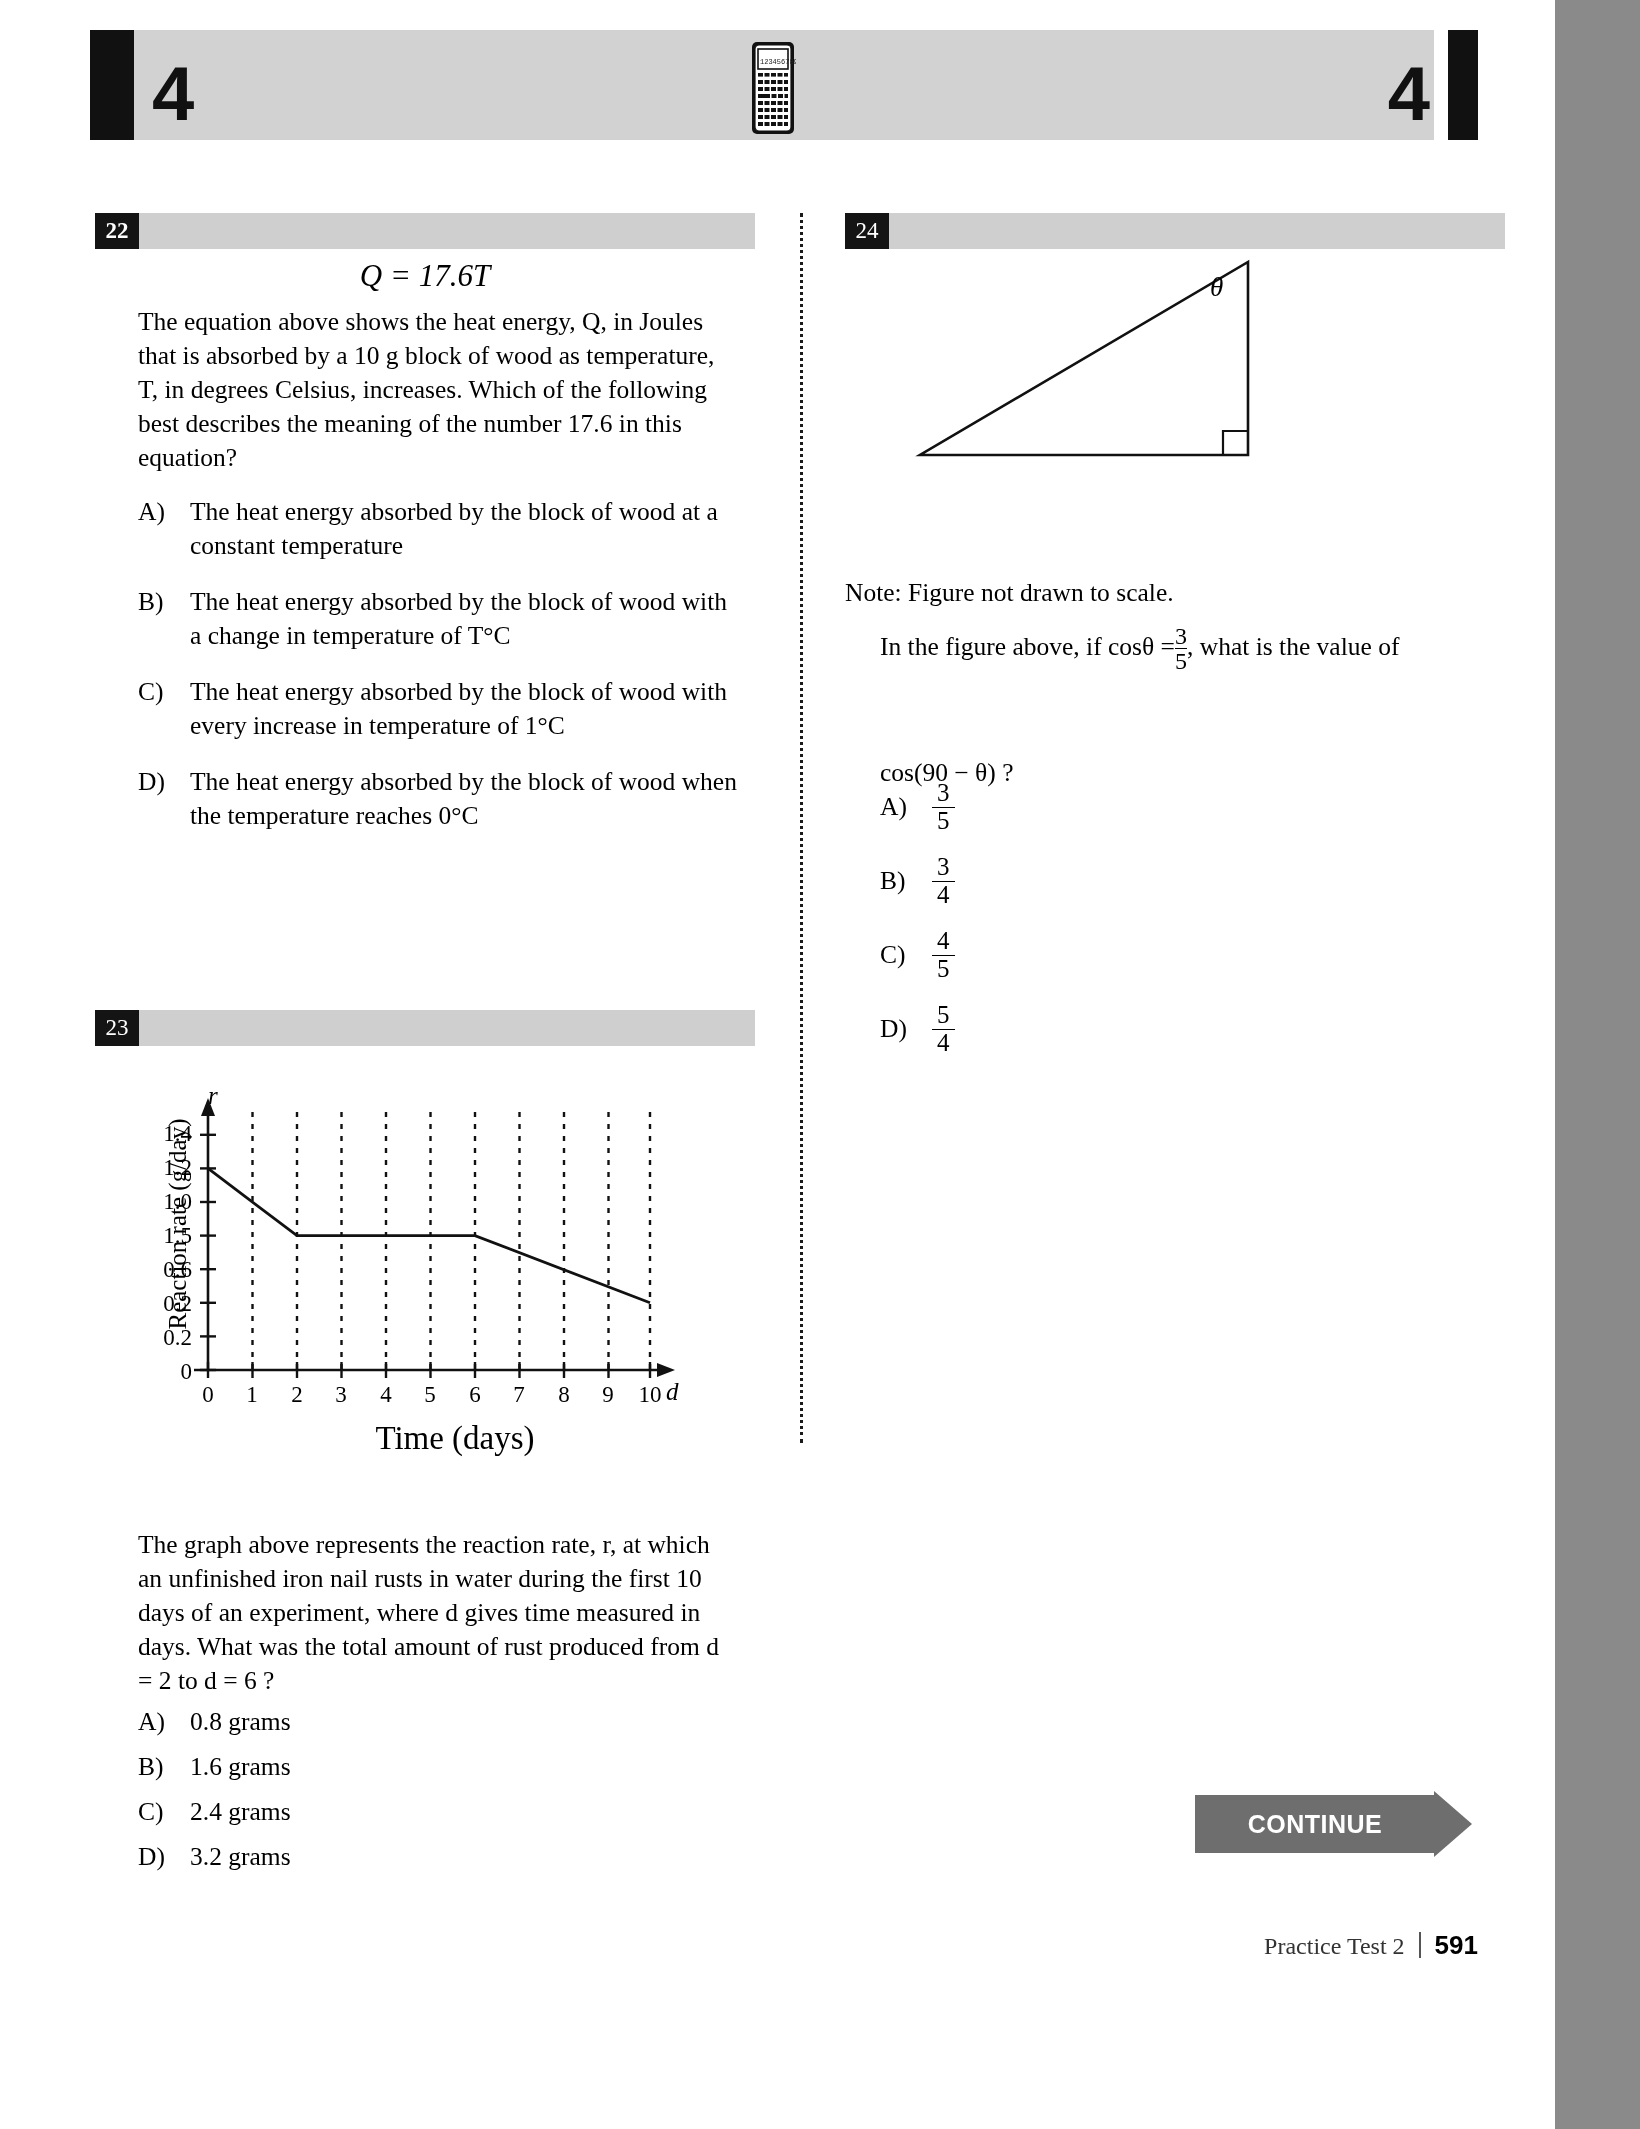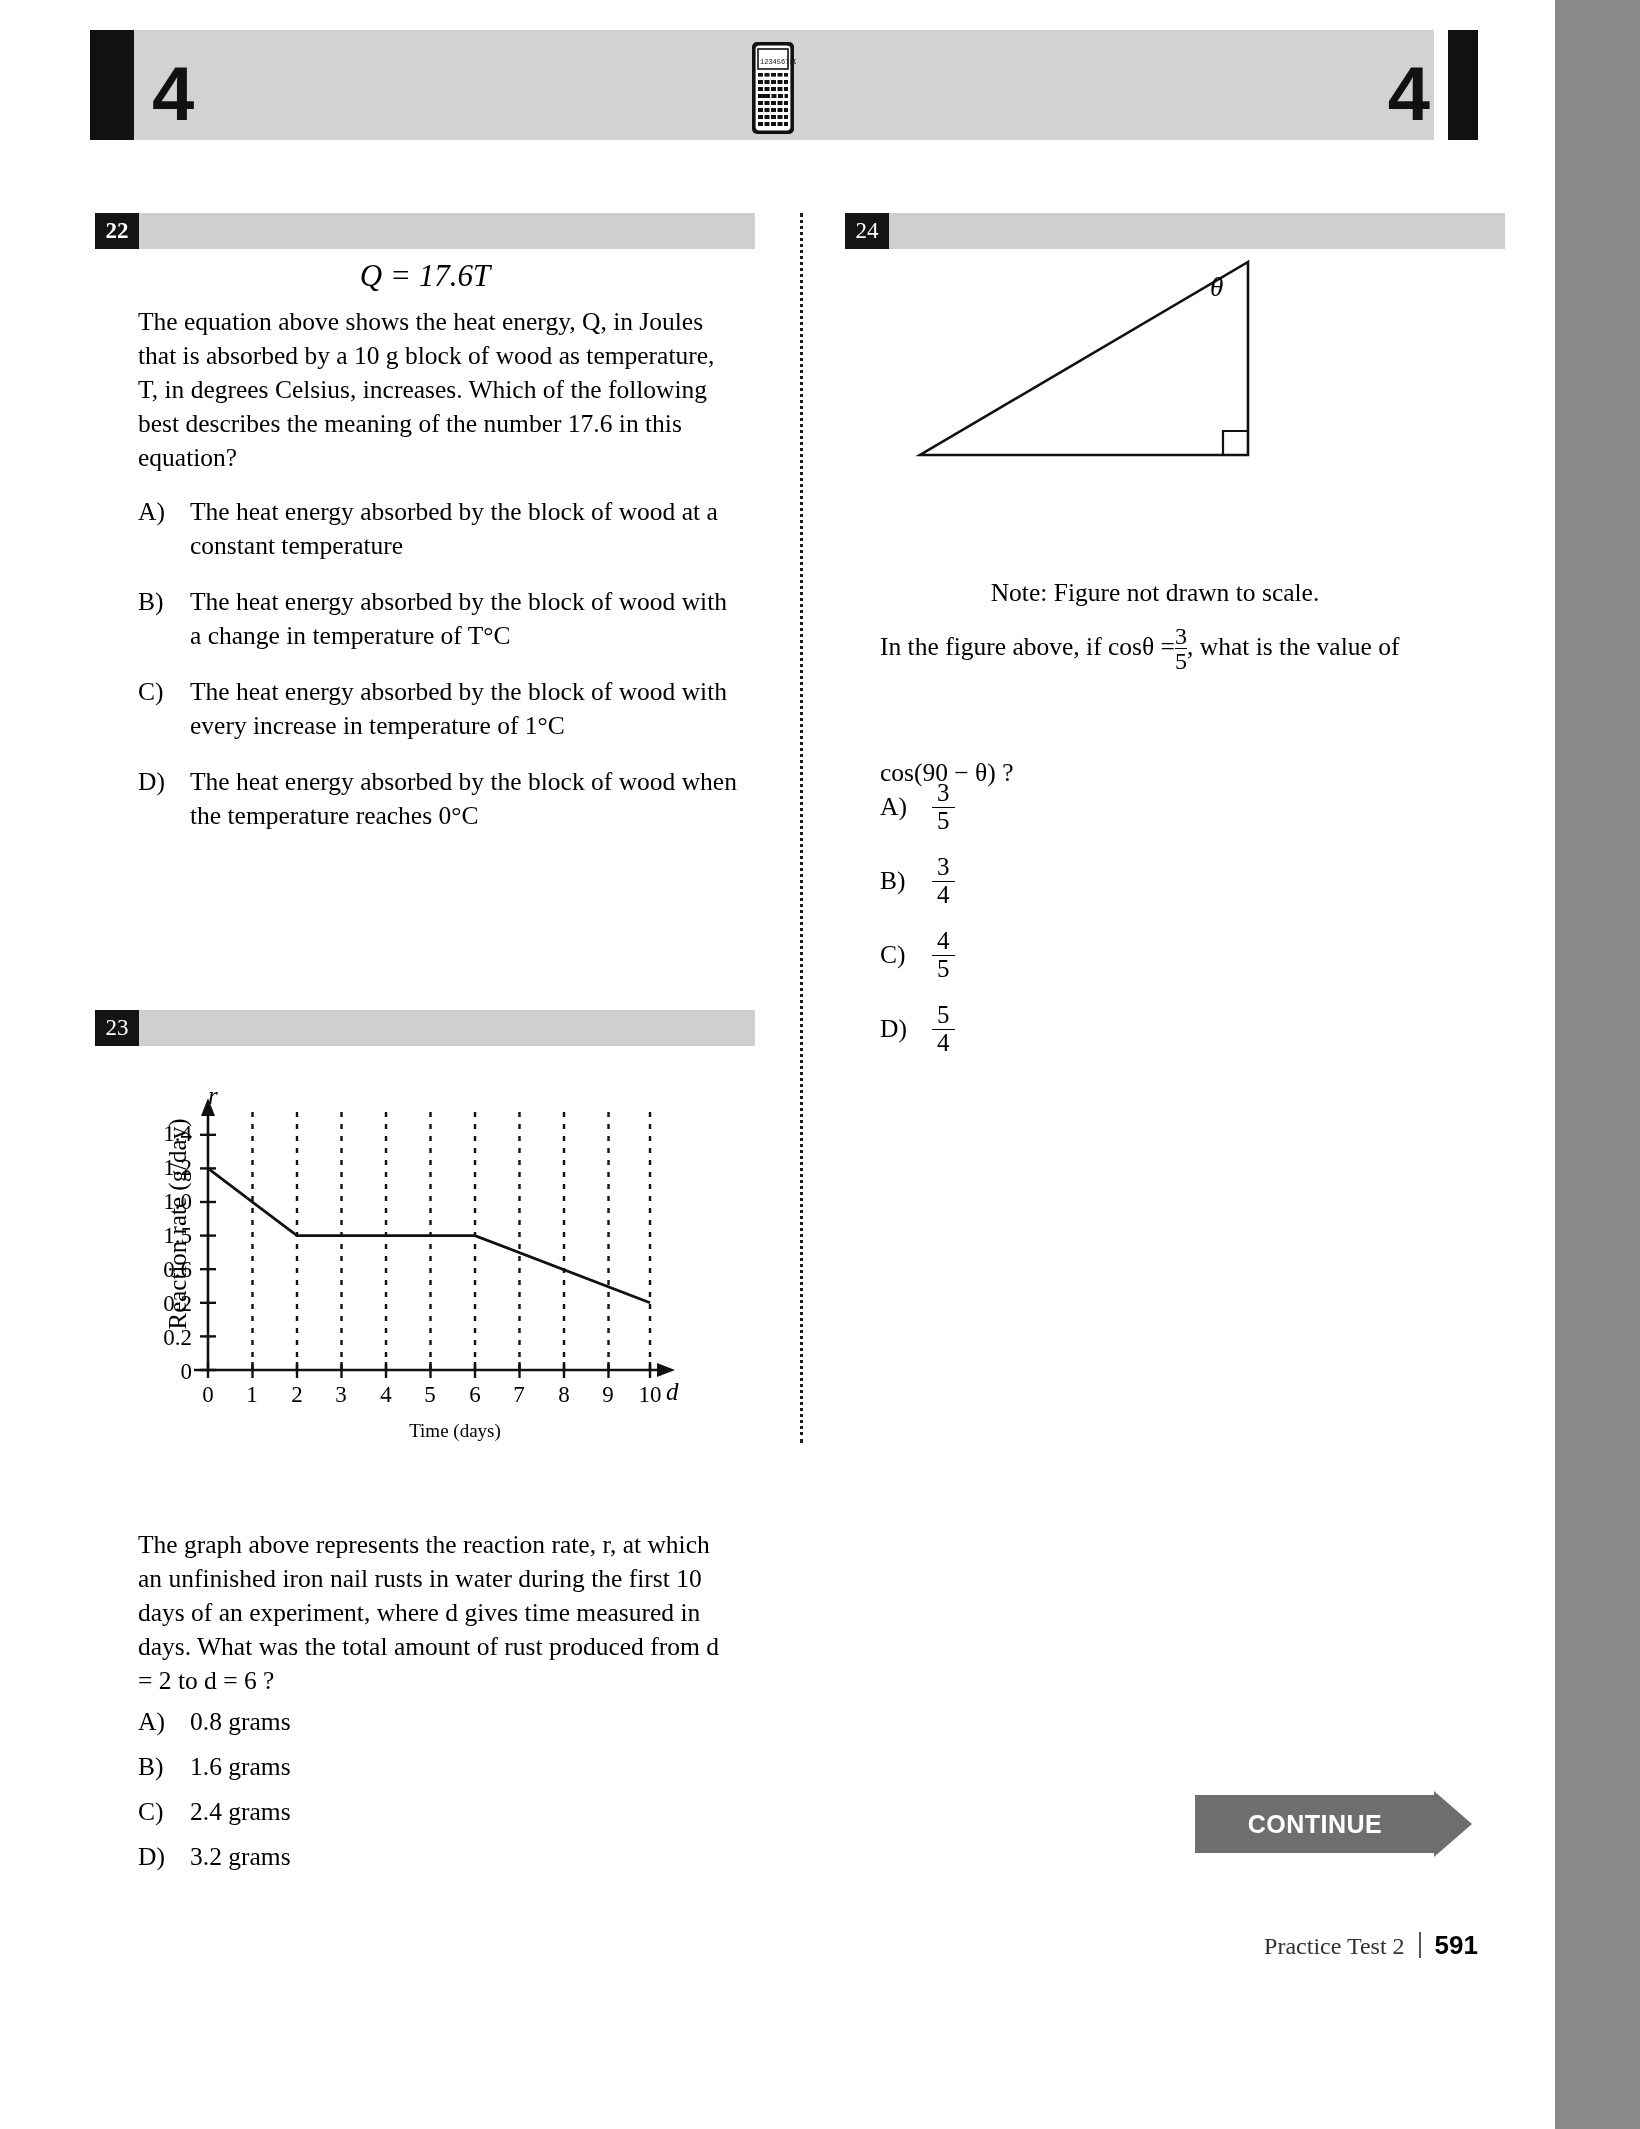--- a/index.html
+++ b/index.html
@@ -80,28 +80,28 @@
 
   
   #graph-wrap { position:absolute; left:100px; top:1090px; width:640px; height:390px; }
   #ylabel {
     position:absolute; left:-52px; top:120px; width:260px;
     transform:rotate(-90deg); transform-origin:center center;
     font-size:25px; text-align:center; white-space:nowrap;
   }
   .ytick-label { position:absolute; font-size:23px; text-align:right; width:52px; }
   .xtick-label { position:absolute; font-size:23px; text-align:center; width:28px; }
-  #xaxis-title { position:absolute; font-size:19px; text-align:center; }
+  #xaxis-title { position:absolute; font-size:33px; text-align:center; }
   #raxis-label { position:absolute; font-size:25px; font-style:italic; }
   #daxis-label { position:absolute; font-size:25px; font-style:italic; }
 
   
   #triangle-wrap { position:absolute; left:880px; top:250px; width:420px; height:220px; }
   #theta-label { position:absolute; font-size:27px; font-style:italic; }
-  #figure-note { position:absolute; font-size:25.5px; text-align:center; }
+  #figure-note { position:absolute; font-size:25.5px; }
 
   
   #continue-box { position:absolute; left:1195px; top:1795px; width:240px; height:58px; }
   #continue-rect { position:absolute; left:0; top:0; width:240px; height:58px; background:#6e6e6e; }
   #continue-text {
     position:absolute; left:0; top:0; width:240px; height:58px;
     color:#fff; font-family:"Liberation Sans", sans-serif; font-weight:bold;
     font-size:25px; letter-spacing:0.5px; line-height:58px; text-align:center;
   }
   #continue-arrow { position:absolute; left:239px; top:-4px; width:0; height:0;

